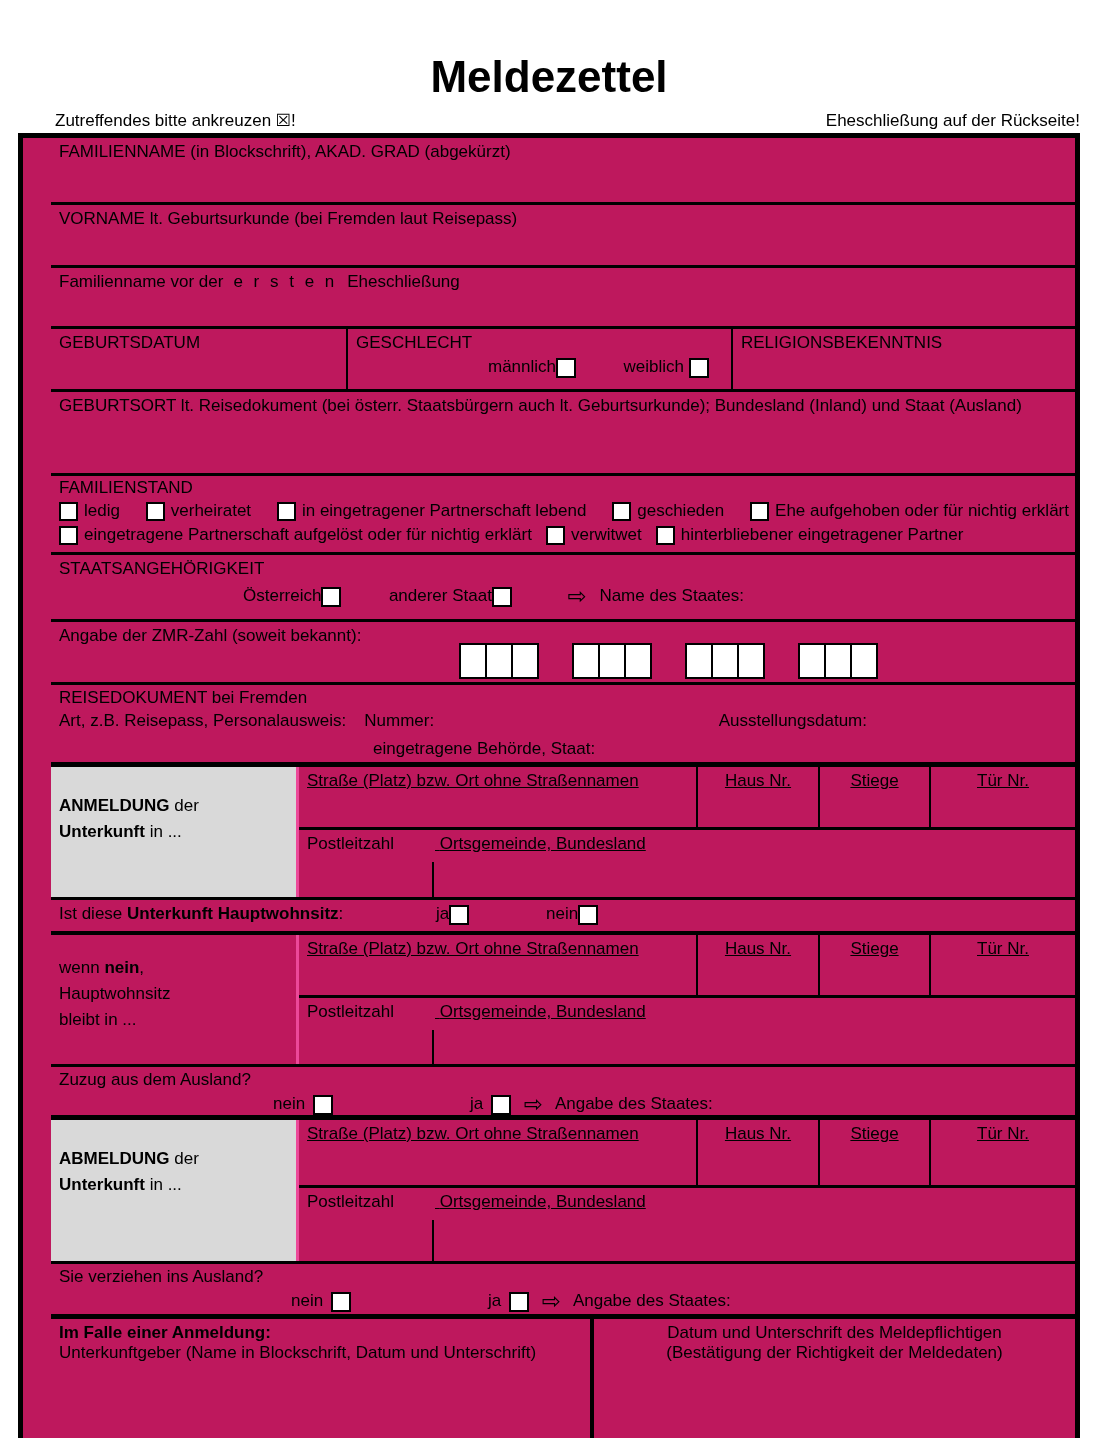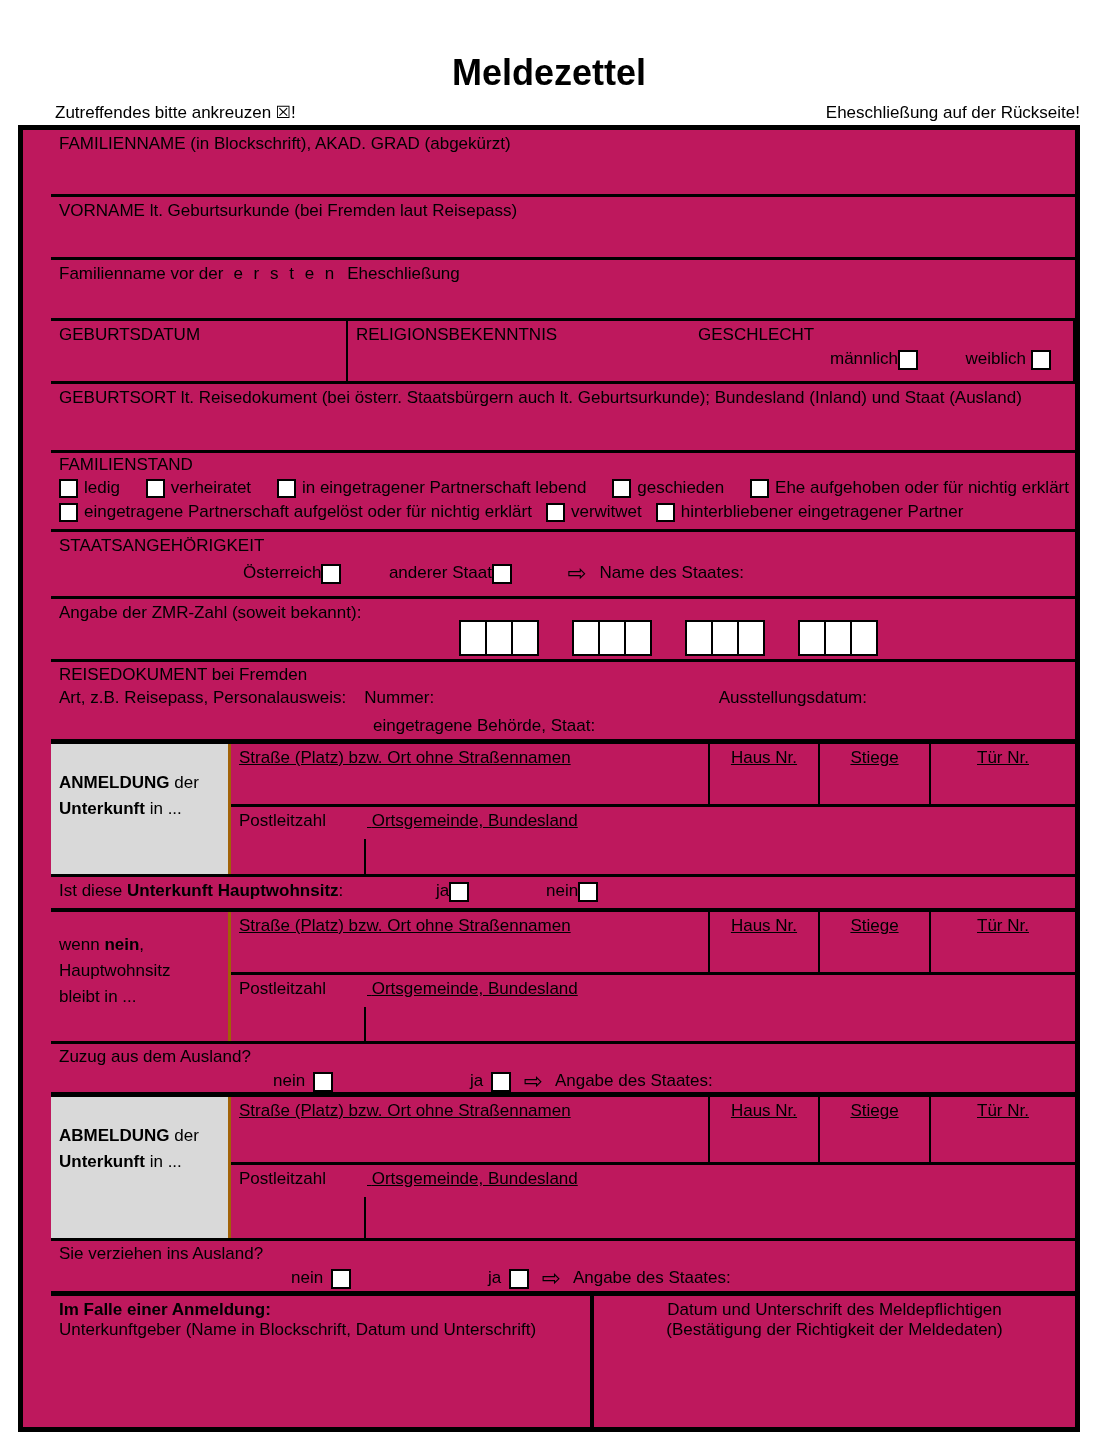--- a/index.html
+++ b/index.html
@@ -3,21 +3,21 @@
 <meta charset="utf-8">
 <style>
   * { margin:0; padding:0; box-sizing:border-box; }
   html,body { background:#fff; }
   body {
     width:1098px; height:1438px; position:relative;
     font-family:"Liberation Sans","DejaVu Sans",sans-serif;
     color:#000; font-size:17px;
   }
   .title {
-    text-align:center; font-size:36px; font-weight:bold;
+    text-align:center; font-size:44px; font-weight:bold;
     padding-top:52px; letter-spacing:0;
   }
   .subtitle-row {
     width:1062px; margin:8px 0 2px 18px;
     display:flex; justify-content:space-between; align-items:flex-end;
     font-size:17px;
   }
   .subtitle-row .left { padding-left:37px; }
   .form {
     width:1062px; margin-left:18px; border:5px solid #000; background:#be185d;padding-left:28px;
@@ -56,30 +56,30 @@
   .zmr-cell { width:28px; height:36px; border:2px solid #000; background:#fff; }
   .zmr-cell + .zmr-cell { margin-left:-2px; }
   
   .reise-line2 { padding:3px 8px 0 8px; display:flex; }
   .reise-line2 .nummer { margin-left:18px; }
   .reise-line2 .ausst { margin-left:auto; margin-right:200px; }
   .reise-line3 { padding-left:322px; margin-top:8px; }
   
   .addr { display:flex; }
   .addr-label {
-    width:180px; border-right:3px solid #a16207; padding:26px 8px 0 8px;
+    width:248px; border-right:3px solid #ec4899; padding:26px 8px 0 8px;
     line-height:26px;
   }
   .addr-label.grey { background:#d9d9d9; }
   .addr-label.small-pad { padding-top:20px; }
   .addr-main { flex:1; display:flex; flex-direction:column;text-decoration:underline; }
   .addr-top { display:flex; border-bottom:3px solid #000; height:63px; }
   .addr-top.tall { height:68px; }
   .addr-street { flex:1; padding:4px 8px 0 8px; }
-  .addr-haus { width:110px; border-left:2px solid #000; text-align:center; padding-top:4px; }
+  .addr-haus { width:122px; border-left:2px solid #000; text-align:center; padding-top:4px; }
   .addr-stiege { width:111px; border-left:2px solid #000; text-align:center; padding-top:4px; }
   .addr-tuer { width:146px; border-left:2px solid #000; text-align:center; padding-top:4px; }
   .addr-bottom { flex:1; position:relative; padding:4px 8px 0 8px; }
   .addr-bottom .plz { display:inline-block; width:128px; }
   .plz-tick { position:absolute; left:133px; top:32px; bottom:0; width:2px; background:#000; }
   
   .hw-row { height:31px; padding:4px 8px 0 8px; }
   .hw-row .ja-grp { margin-left:88px; }
   .hw-row .nein-grp { margin-left:72px; }
   .q-row .question { padding:3px 8px 0 8px; }
@@ -115,34 +115,34 @@
   <div class="r" style="height:61px">
     <div class="lbl">
       <span>Familienname vor der</span><span class="spaced">e r s t e n</span><span>Eheschließung</span>
     </div>
   </div>
 
   <div class="r triple" style="height:63px">
     <div class="cell c1">
       <span>GEBURTSDATUM</span>
     </div>
-    <div class="cell c3">
-      <span>RELIGIONSBEKENNTNIS</span>
-    </div>
     <div class="cell c2">
       <div>GESCHLECHT</div>
       <div class="sex-line">
         <span>männlich</span><span class="cb"></span>
         <span class="gap38"></span>
         <span>weiblich</span> <span class="cb"></span>
       </div>
     </div>
-  </div>
-
-  <div class="r" style="height:69px">
+    <div class="cell c3">
+      <span>RELIGIONSBEKENNTNIS</span>
+    </div>
+  </div>
+
+  <div class="r" style="height:84px">
     <div class="lbl">GEBURTSORT lt. Reisedokument (bei österr. Staatsbürgern auch lt. Geburtsurkunde); Bundesland (Inland) und Staat (Ausland)</div>
   </div>
 
   <div class="r" style="height:79px">
     <div class="lbl" style="padding-top:2px">FAMILIENSTAND</div>
     <div class="fs-line1">
       <span class="cbi"><span class="cb small"></span><span>ledig</span></span>
       <span class="cbi"><span class="cb small"></span><span>verheiratet</span></span>
       <span class="cbi"><span class="cb small"></span><span>in eingetragener Partnerschaft lebend</span></span>
       <span class="cbi"><span class="cb small"></span><span>geschieden</span></span>

